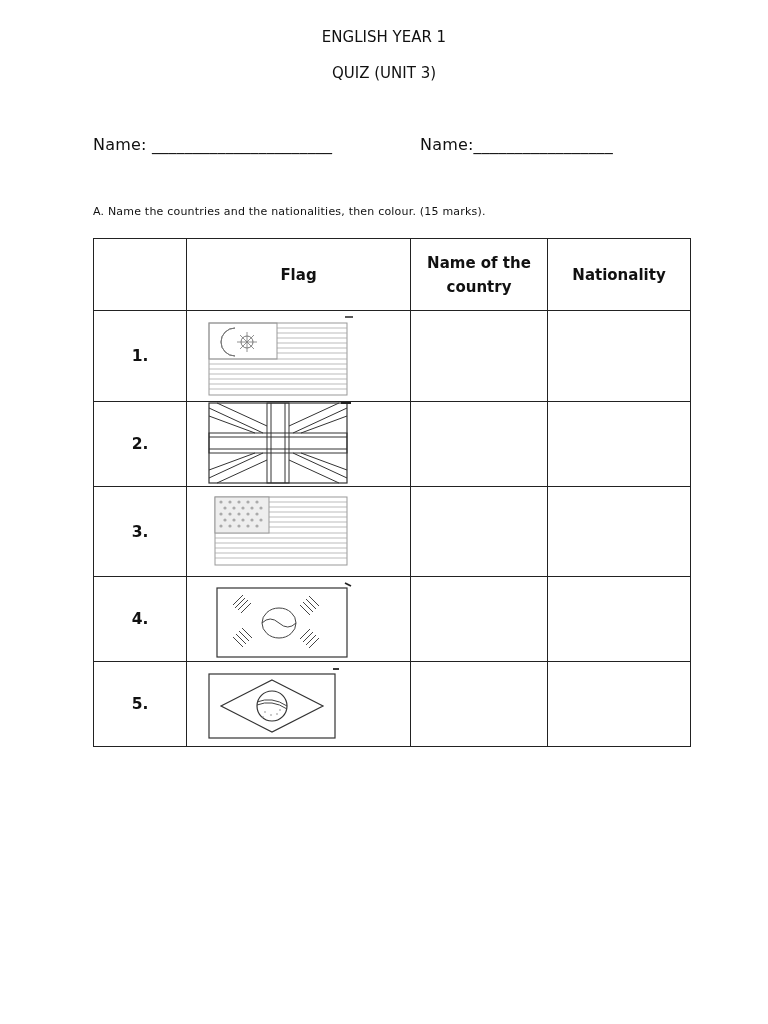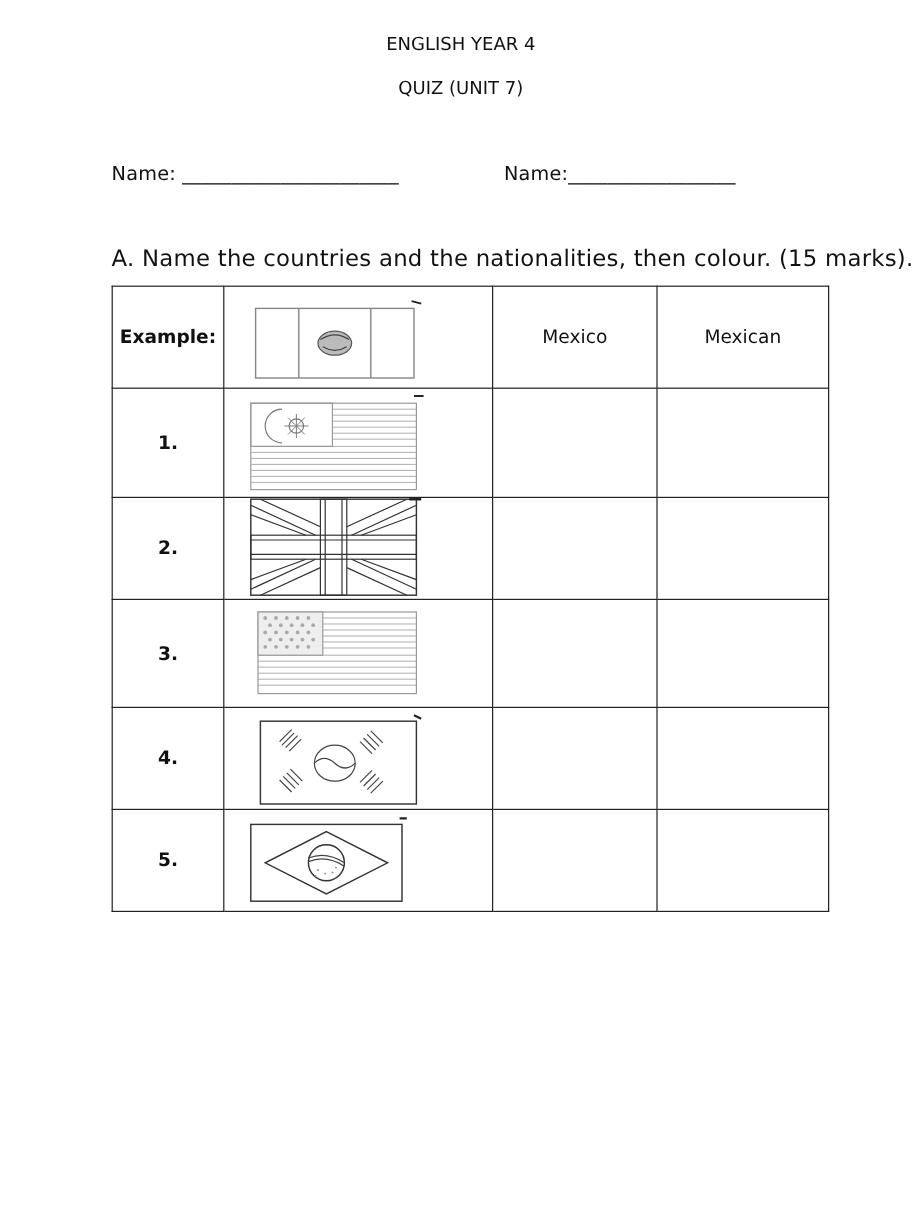--- a/index.html
+++ b/index.html
@@ -3,66 +3,55 @@
 <meta charset="utf-8">
 <style>
   html, body { margin:0; padding:0; background:#ffffff; }
   body { width:768px; height:1024px; position:relative; overflow:hidden; font-family:"DejaVu Sans", sans-serif; color:#111; }
   .center { position:absolute; left:0; width:768px; text-align:center; font-size:15px; }
   #title1 { top:28px; }
   #title2 { top:64px; }
   .line { position:absolute; font-size:16px; white-space:nowrap; letter-spacing:0.2px; }
   #name-line { left:93px; top:135px; }
   #date-line { left:420px; top:135px; }
-  #instr { left:93px; top:205px; font-size:19px; }
+  #instr { left:93px; top:205px; font-size:11px; }
   table.quiz { position:absolute; left:93px; top:238px; border-collapse:collapse; table-layout:fixed; }
   table.quiz td, table.quiz th { border:1.2px solid #222; padding:0; text-align:center; vertical-align:middle; }
   th { font-weight:bold; font-size:15px; line-height:24px; }
   .rowlabel { font-weight:bold; font-size:15.5px; }
   .cell-text { font-size:15.5px; }
   .flagwrap { position:relative; width:100%; height:100%; }
   .flagwrap svg { position:absolute; }
 </style>
 </head>
 <body>
 
-<div class="center" id="title1">ENGLISH YEAR 4</div>
-<div class="center" id="title2">QUIZ (UNIT 7)</div>
+<div class="center" id="title1">ENGLISH YEAR 1</div>
+<div class="center" id="title2">QUIZ (UNIT 3)</div>
 
 <div class="line" id="name-line">Name: ______________________</div>
 <div class="line" id="date-line">Name:_________________</div>
 
 <div class="line" id="instr">A. Name the countries and the nationalities, then colour. (15 marks).</div>
 
 <table class="quiz">
   <colgroup>
     <col style="width:93px">
       <col style="width:224px">
       <col style="width:137px">
       <col style="width:143px">
   </colgroup>
   <tbody>
-
-  <tr style="height:84px">
-    <td class="rowlabel">Example:</td>
-    <td>
-      <div class="flagwrap" style="height:84px">
-        <svg width="150" height="70" style="left:22px;top:8px" viewBox="0 0 150 70">
-          <line x1="134" y1="4" x2="142" y2="6" stroke="#222" stroke-width="1.5"></line>
-          <rect x="4" y="10" width="132" height="58" fill="#fff" stroke="#888" stroke-width="1.2"></rect>
-          <line x1="40" y1="10" x2="40" y2="68" stroke="#888" stroke-width="1.2"></line>
-          <line x1="100" y1="10" x2="100" y2="68" stroke="#888" stroke-width="1.2"></line>
-          <ellipse cx="70" cy="39" rx="14" ry="10" fill="#bbb" stroke="#555"></ellipse>
-          <path d="M58 36 q12 -8 24 0 M60 42 q10 6 20 0" stroke="#444" fill="none"></path>
-        </svg>
-      </div>
-    </td>
-    <td class="cell-text">Mexico</td>
-    <td class="cell-text">Mexican</td>
-  </tr>
+      <tr style="height:72px">
+    <th></th>
+    <th>Flag</th>
+    <th style="padding:0 12px;"><span>Name of the country</span></th>
+    <th>Nationality</th>
+  </tr>
+
 
   <tr style="height:90px">
     <td class="rowlabel">1.</td>
     <td>
       <div class="flagwrap" style="height:90px">
         <svg width="150" height="86" style="left:18px;top:2px" viewBox="0 0 150 86">
           <line x1="140" y1="4" x2="148" y2="4" stroke="#222" stroke-width="1.5"></line>
           <rect x="4" y="10" width="138" height="72" fill="#fff" stroke="#999"></rect>
           <g stroke="#aaa" stroke-width="0.8">
             <line x1="72" y1="15" x2="142" y2="15"></line>

